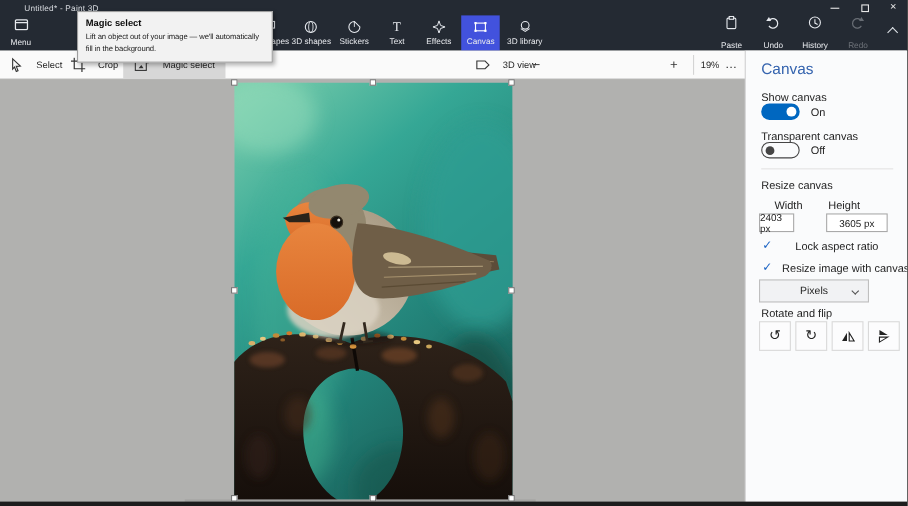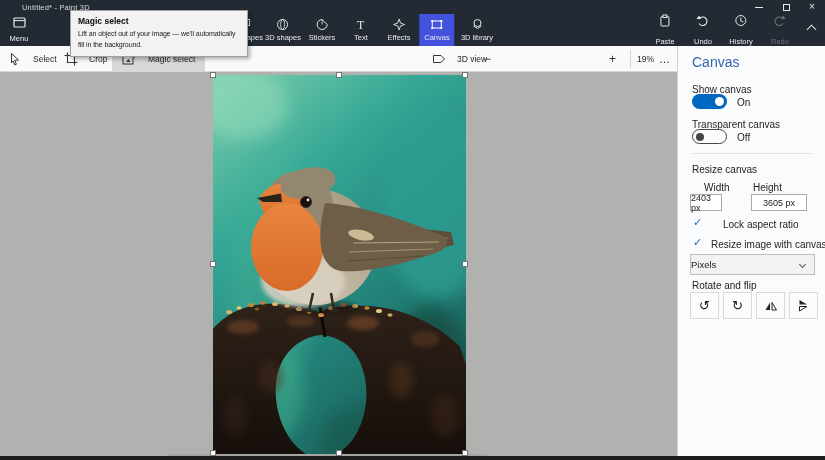--- a/index.html
+++ b/index.html
@@ -47,21 +47,21 @@
   .panel { position:absolute; left:678px; top:46px; width:147px; height:414px; background:#fafbfc; box-shadow:-1px 0 0 #d0d0d0; }
   .p-title { position:absolute; left:14px; top:8px; font-size:14px; color:#3463ae; }
   .p-label { position:absolute; font-size:10px; color:#242424; white-space:nowrap; }
   .toggle-on { position:absolute; left:14px; width:35px; height:15px; border-radius:8px; background:#0067c0; }
   .toggle-on .knob { position:absolute; right:3px; top:3px; width:9px; height:9px; border-radius:50%; background:#fff; }
   .toggle-off { position:absolute; left:14px; width:35px; height:15px; border-radius:8px; border:1.5px solid #454545; background:transparent; }
   .toggle-off .knob { position:absolute; left:3px; top:3px; width:8px; height:8px; border-radius:50%; background:#454545; }
   .p-divider { position:absolute; left:14px; width:120px; height:1px; background:#e3e3e3; }
   .p-input { position:absolute; height:17px; background:#fff; border:1px solid #a9a9a9; font-size:9px; color:#222; display:flex; align-items:center; justify-content:center; }
   .p-check { position:absolute; font-family:"DejaVu Sans", sans-serif; font-size:11px; font-weight:bold; color:#1a63c4; }
-  .p-dropdown { position:absolute; left:12px; top:208px; width:125px; height:21px; background:#f1f2f4; border:1px solid #bfbfbf; display:flex; align-items:center; }
+  .p-dropdown { position:absolute; left:12px; top:208px; width:100px; height:21px; background:#f1f2f4; border:1px solid #bfbfbf; display:flex; align-items:center; justify-content:center; }
   .p-dropdown .dd-label { font-size:9.5px; color:#222; }
   .p-dropdown .chev-down-dark { position:absolute; right:9px; top:7px; }
   .rf-btn { position:absolute; top:246px; width:29px; height:27px; background:#fcfcfd; border:1px solid #d9d9d9; display:flex; align-items:center; justify-content:center; }
   .rot-glyph { font-family:"DejaVu Sans", sans-serif; font-size:13px; color:#222; line-height:1; }
 
   
   .tooltip { position:absolute; left:70px; top:10px; width:178px; background:#f2f2f2; border:1px solid #9e9e9e; box-shadow:2px 2px 4px rgba(0,0,0,.3); padding:5px 7px 6px 7px; z-index:50; }
   .tt-title { font-size:8.5px; font-weight:bold; color:#0a0a0a; margin-bottom:3px; }
   .tt-body { font-size:7px; color:#1a1a1a; line-height:1.5; letter-spacing:-.1px; }
 

